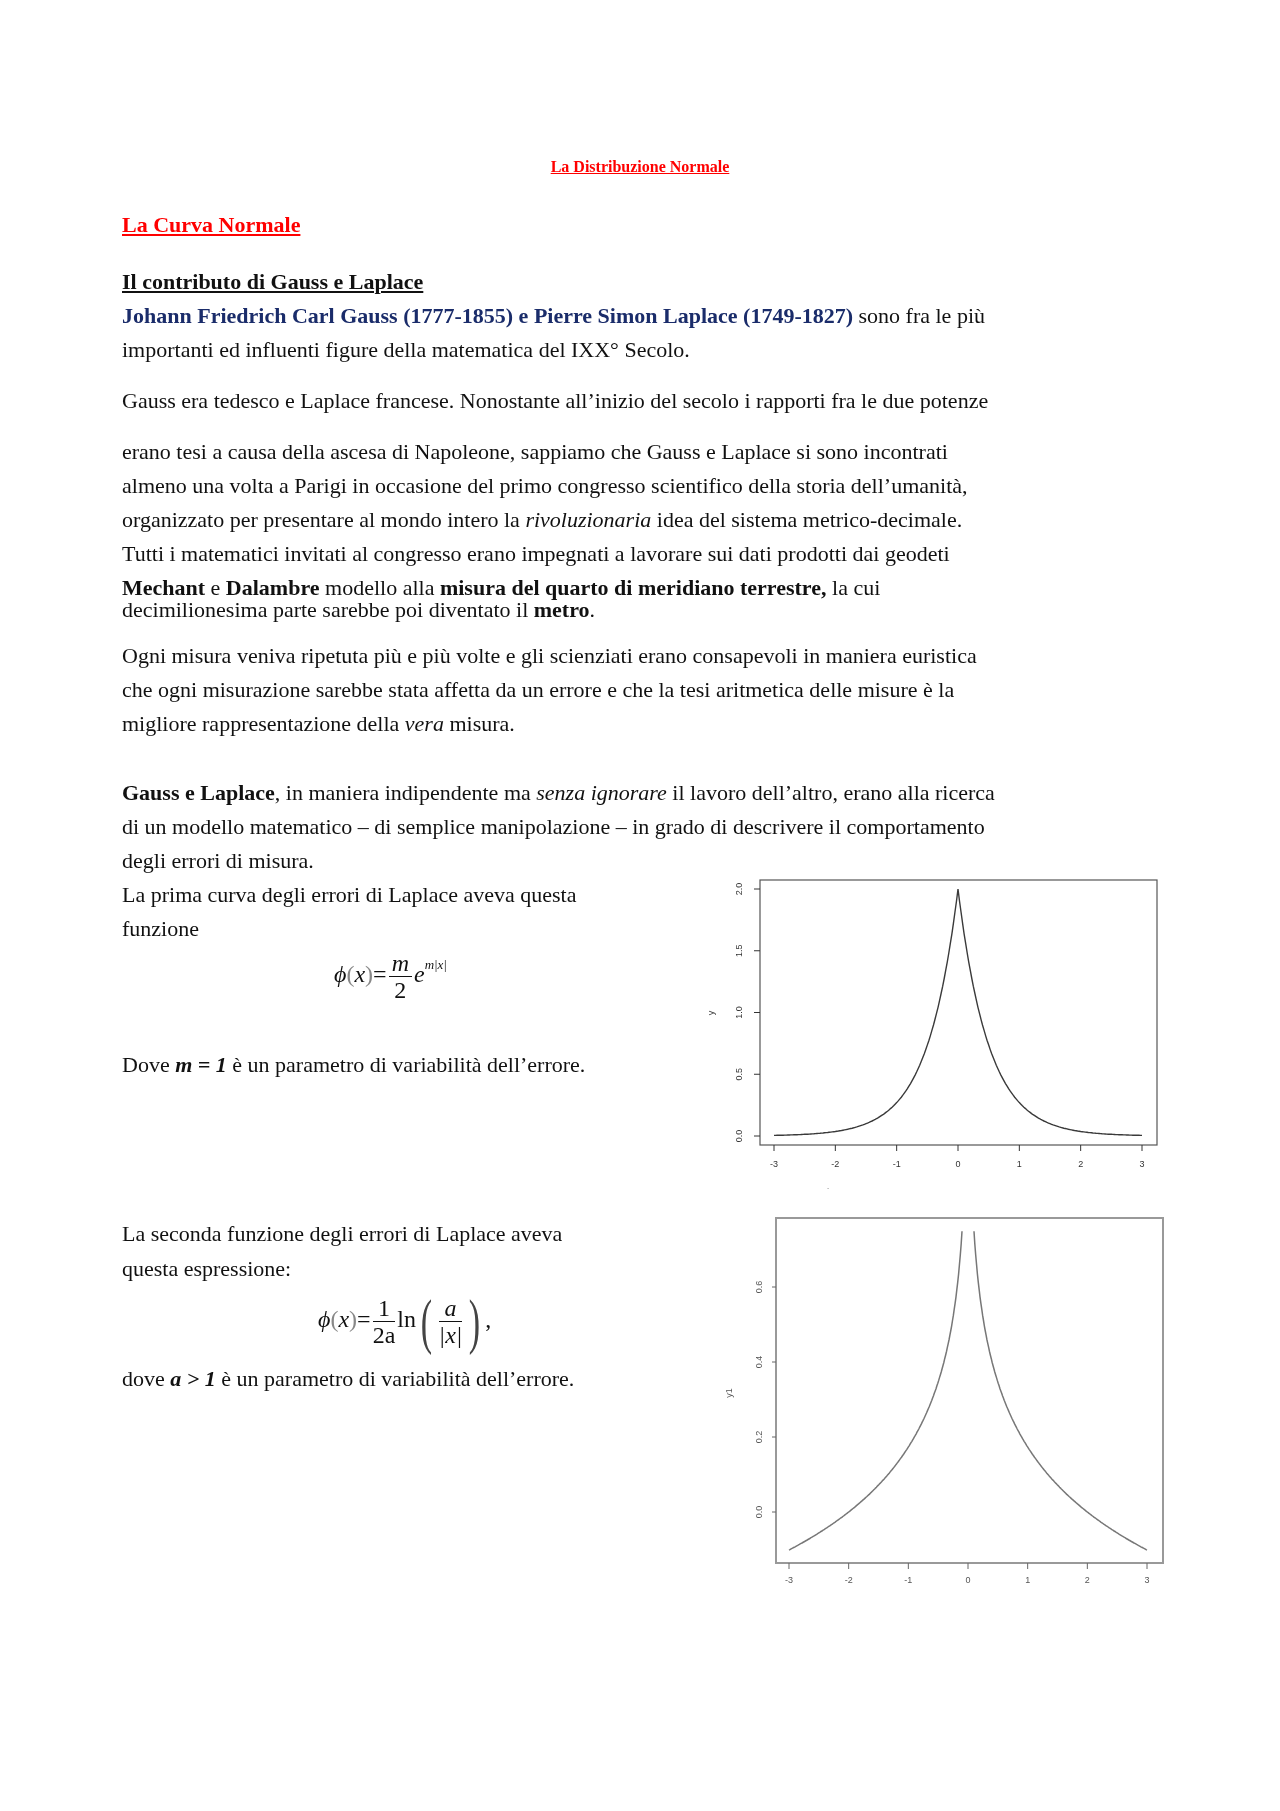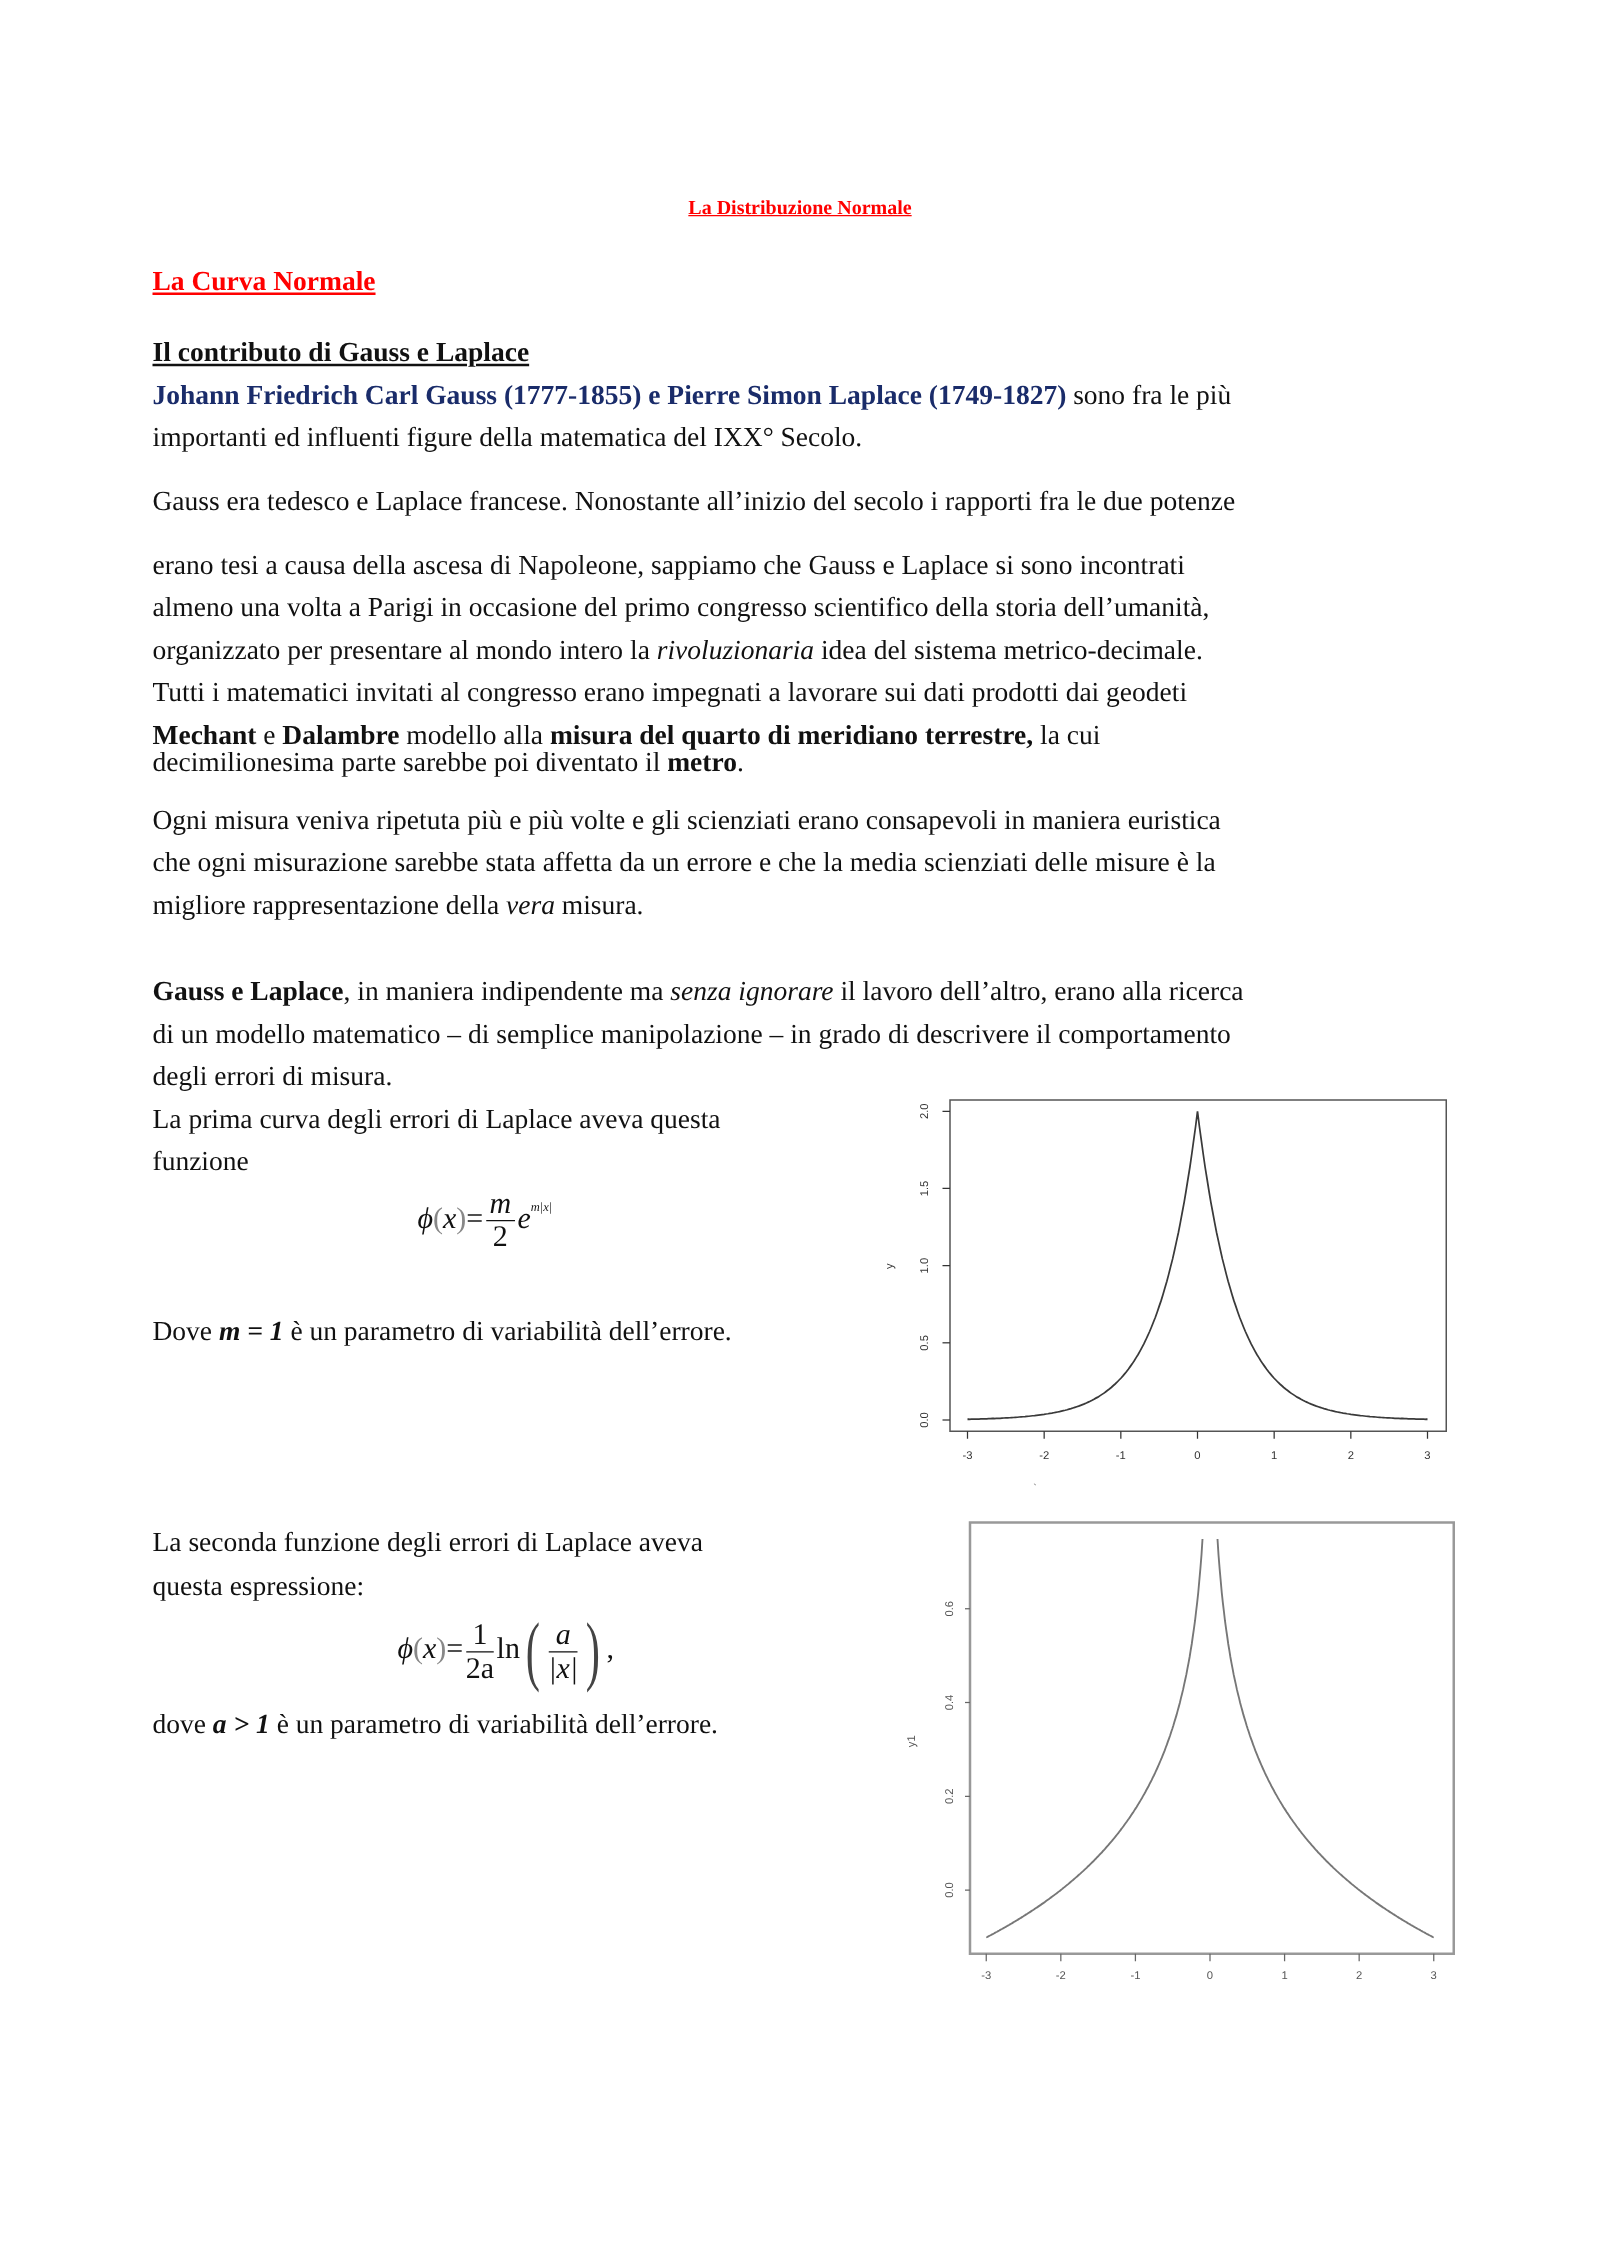--- a/index.html
+++ b/index.html
@@ -44,36 +44,36 @@
   <span>organizzato per presentare al mondo intero la </span><i>rivoluzionaria</i><span> idea del sistema metrico-decimale.</span>
 </div>
 <div class="line" style="top:537px;">Tutti i matematici invitati al congresso erano impegnati a lavorare sui dati prodotti dai geodeti</div>
 <div class="line" style="top:571px;">
   <b>Mechant</b><span> e </span><b>Dalambre</b><span> modello alla </span><b>misura del quarto di meridiano terrestre,</b><span> la cui</span>
 </div>
 <div class="line" style="top:593px;">
   <span>decimilionesima parte sarebbe poi diventato il </span><b>metro</b><span>.</span>
 </div>
 <div class="line" style="top:639px;">Ogni misura veniva ripetuta più e più volte e gli scienziati erano consapevoli in maniera euristica</div>
-<div class="line" style="top:673px;">che ogni misurazione sarebbe stata affetta da un errore e che la media scienziati delle misure è la</div>
+<div class="line" style="top:673px;">che ogni misurazione sarebbe stata affetta da un errore e che la tesi aritmetica delle misure è la</div>
 <div class="line" style="top:707px;">
   <span>migliore rappresentazione della </span><i>vera</i><span> misura.</span>
 </div>
 
 <div class="line" style="top:776px;">
   <b>Gauss e Laplace</b><span>, in maniera indipendente ma </span><i>senza ignorare</i><span> il lavoro dell’altro, erano alla ricerca</span>
 </div>
 <div class="line" style="top:810px;">di un modello matematico – di semplice manipolazione – in grado di descrivere il comportamento</div>
 <div class="line" style="top:844px;">degli errori di misura.</div>
 
 <div class="line" style="top:878px;">La prima curva degli errori di Laplace aveva questa</div>
 <div class="line" style="top:912px;">funzione</div>
 
 <div class="formula" style="top:950px; left:334px;">
-  <span class="mi">ϕ</span><span class="paren">(</span><span class="mi">x</span><span class="paren">)</span><span>=</span><span class="frac"><span class="num mi">m</span><span class="den">2</span></span><span class="mi">e</span><sup class="mi" style="font-size:10px; position:relative; top:-4px;">m|x|</sup>
+  <span class="mi">ϕ</span><span class="paren">(</span><span class="mi">x</span><span class="paren">)</span><span>=</span><span class="frac"><span class="num mi">m</span><span class="den">2</span></span><span class="mi">e</span><sup class="mi" style="font-size:13px; position:relative; top:-4px;">m|x|</sup>
 </div>
 
 <div class="line" style="top:1015px;margin-top:33px;">
   <span>Dove </span><b><i>m = 1</i></b><span> è un parametro di variabilità dell’errore.</span>
 </div>
 
 <div class="chart" style="left:700px; top:875px;">
   <svg width="470" height="325" viewBox="0 0 470 325">
     <rect x="60" y="5" width="397" height="265" fill="none" stroke="#555" stroke-width="1.2"></rect>
     <g id="c1-yaxis" stroke="#333" stroke-width="1">

